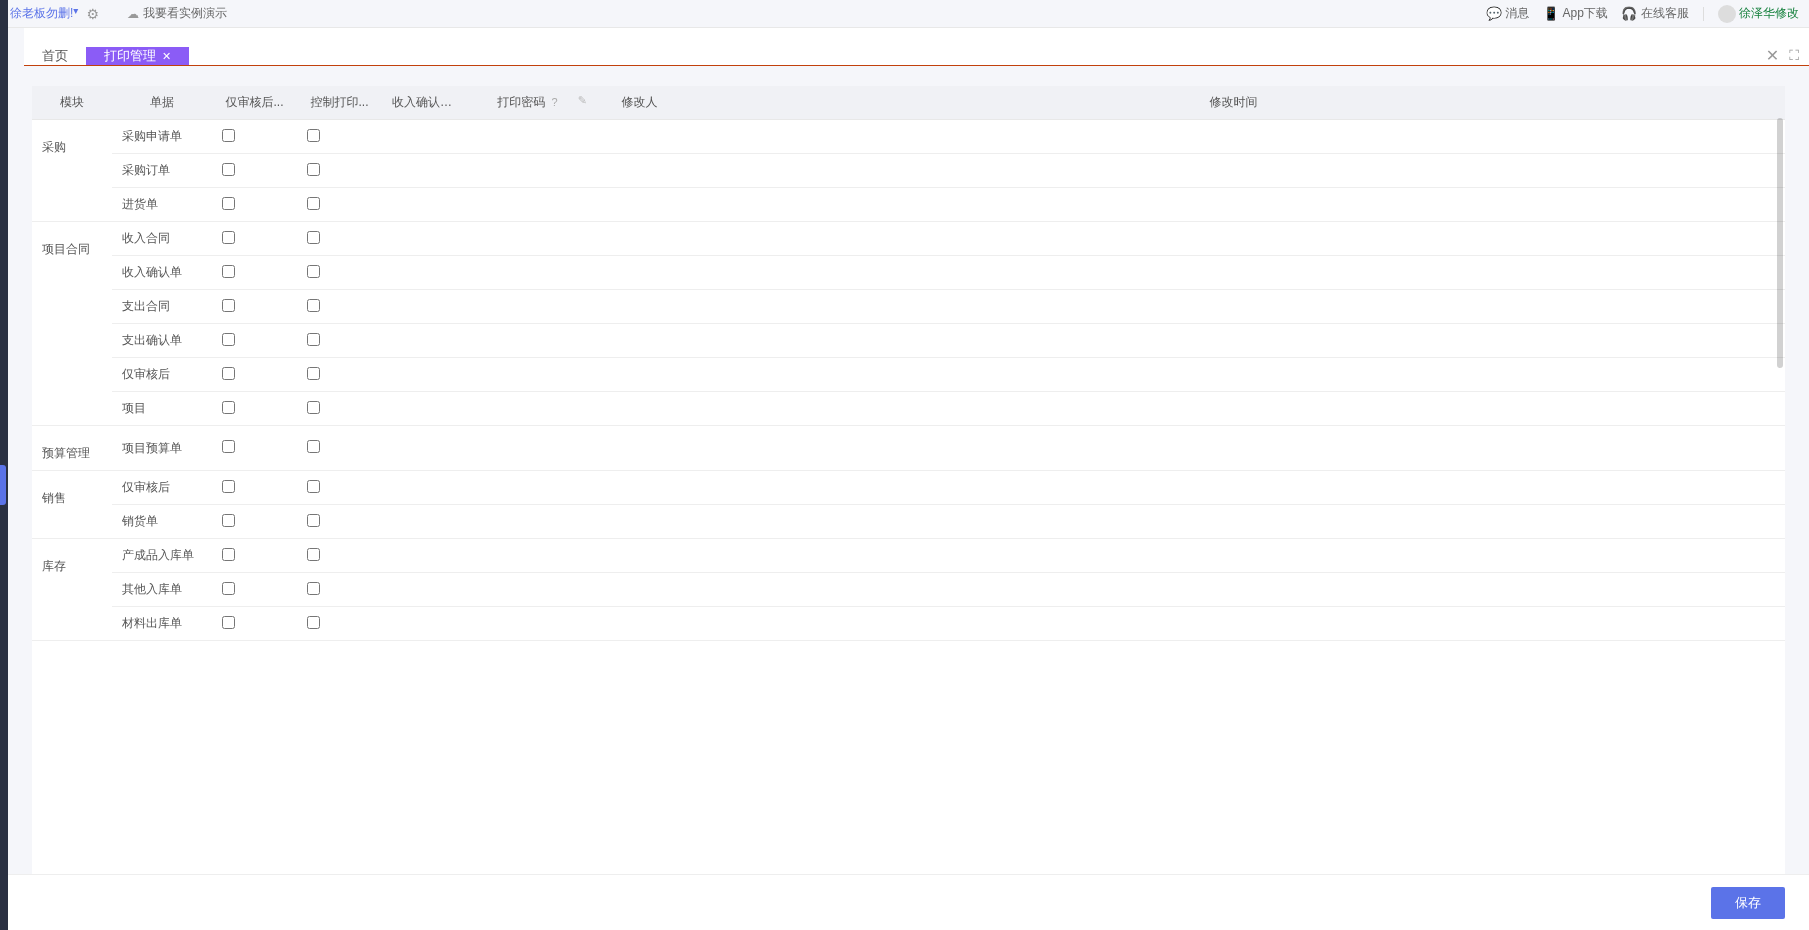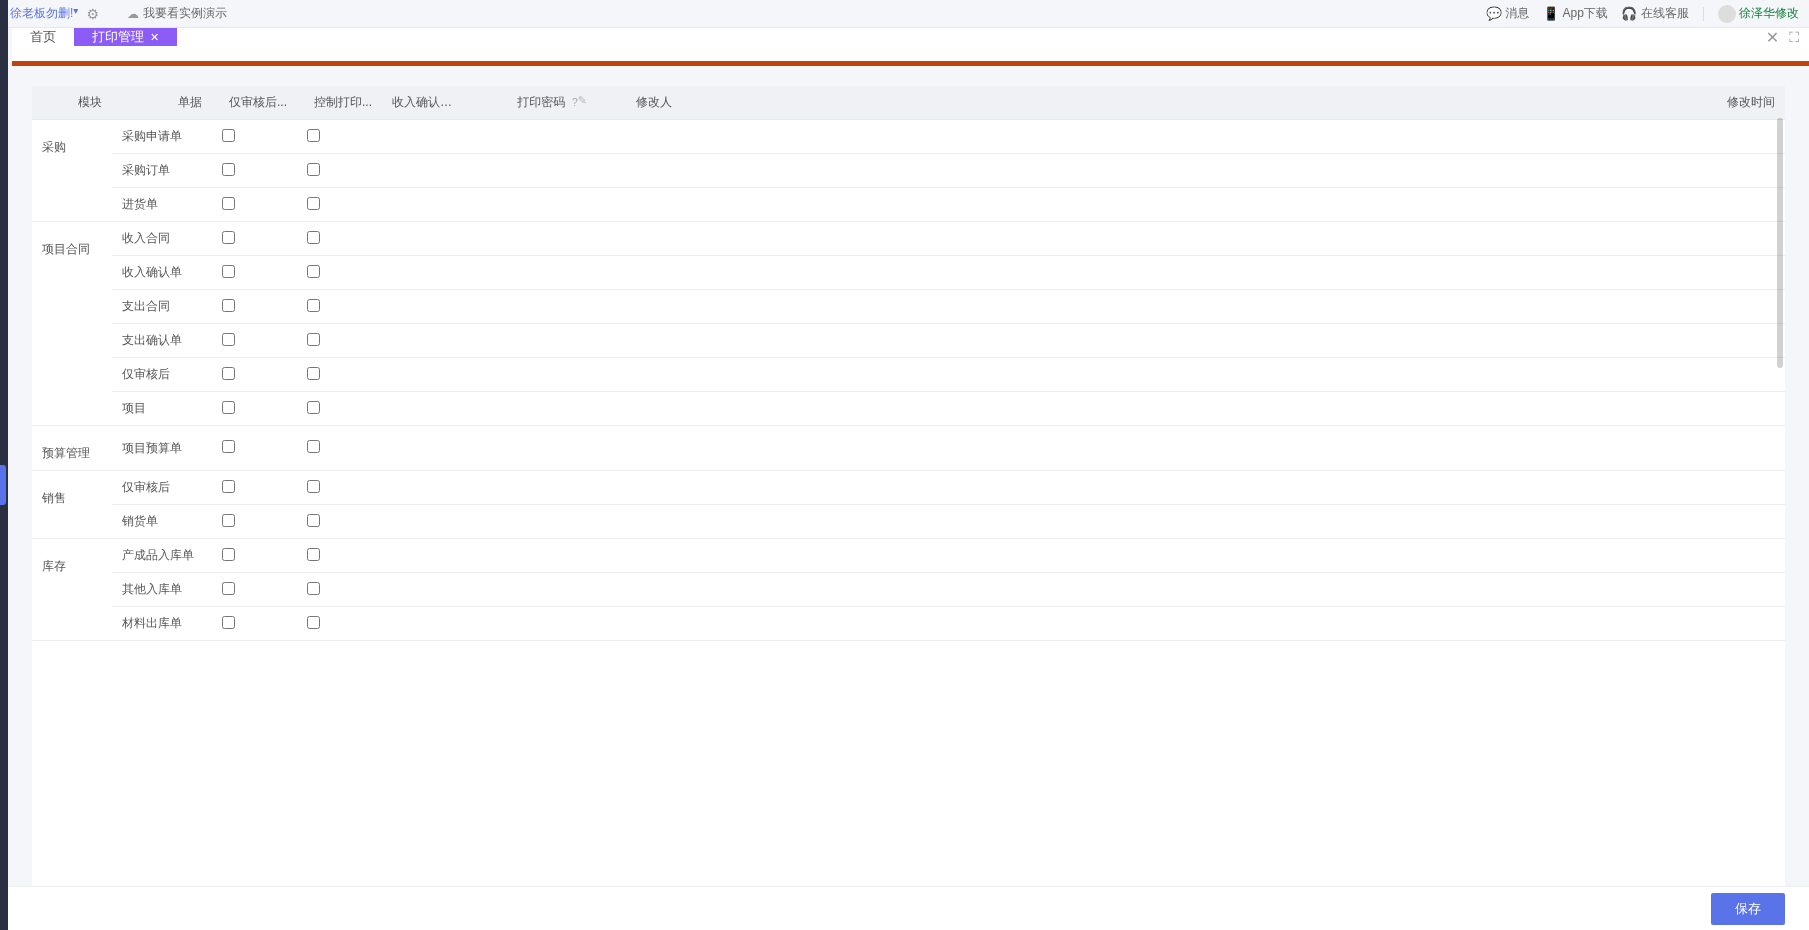--- a/index.html
+++ b/index.html
@@ -21,56 +21,56 @@
 .badge { position: absolute; top: -4px; right: -6px; background: #ff4d4f; color: #fff; font-size: 9px; padding: 0 3px; border-radius: 6px; line-height: 11px; }
 .divider-v { width: 1px; height: 14px; background: #ddd; }
 .avatar { width: 18px; height: 18px; border-radius: 50%; background: #ddd; display: inline-block; }
 .username { color: #15803d; font-size: 12px; }
 
 
 .left-rail { position: absolute; left: 0; top: 0; bottom: 0; width: 8px; background: #2a3042; z-index: 10; }
 .left-rail::after { content: ""; position: absolute; left: 0; top: 50%; width: 6px; height: 40px; background: #5b73e8; border-radius: 0 3px 3px 0; }
 
 
-.tabs-row { height: 38px; background: #fff; display: flex; align-items: flex-start; margin-left: 12px; border-bottom: 5px solid #c2410c; position: relative; }
+.tabs-row { height: 38px; background: #fff; display: flex; align-items: flex-end; margin-left: 24px; border-bottom: 1px solid #c2410c; position: relative; }
 .tab { padding: 0 18px; display: flex; align-items: center; font-size: 13px; color: #555; cursor: pointer; }
 .tab.active { background: #8b5cf6; color: #fff; }
 .tab-close { margin-left: 6px; font-size: 11px; }
 .tabs-right { margin-left: auto; display: flex; align-items: center; gap: 10px; padding-right: 10px; }
 .close-all { color: #999; font-size: 16px; cursor: pointer; }
 .fullscreen { color: #999; font-size: 14px; cursor: pointer; }
 
 
 .main { flex: 1; margin-left: 8px; background: #f5f6fa; padding: 20px 24px 0 24px; overflow: hidden; display: flex; flex-direction: column; }
 .table-wrap { background: #fff; flex: 1; overflow: hidden; display: flex; flex-direction: column; position: relative; }
 
 table { border-collapse: collapse; width: 100%; table-layout: fixed; }
 thead { background: #f0f1f5; }
-th { text-align: right; padding: 8px 10px; font-weight: normal; color: #555; font-size: 12px; border-bottom: 1px solid #e8e8e8; white-space: nowrap; overflow: hidden; text-overflow: ellipsis; }
+th { text-align: center; padding: 8px 10px; font-weight: normal; color: #555; font-size: 12px; border-bottom: 1px solid #e8e8e8; white-space: nowrap; overflow: hidden; text-overflow: ellipsis; }
 th .help { color: #aaa; margin-left: 3px; font-size: 11px; }
 th .edit-ico { float: right; color: #bbb; font-size: 11px; }
 tbody { }
 td { padding: 8px 10px; font-size: 12px; color: #555; border-bottom: 1px solid #eee; height: 34px; }
 td.module-cell { vertical-align: top; padding-top: 19px; }
 input[type=checkbox] { width: 13px; height: 13px; cursor: pointer; accent-color: #5b73e8; }
 
 .col-module { width: 80px; }
 .col-doc { width: 100px; }
 .col-chk1 { width: 85px; }
 .col-chk2 { width: 85px; }
 .col-max { width: 85px; }
 .col-pwd { width: 130px; }
 .col-mod { width: 85px; }
 .col-time { width: auto; }
 
 
 .scroll-thumb { position: absolute; right: 2px; top: 32px; width: 6px; height: 250px; background: rgba(0,0,0,0.18); border-radius: 3px; }
 
 
-.footer { height: 44px; background: #fff; margin-left: 8px; display: flex; align-items: center; justify-content: flex-end; padding: 0 24px; border-top: 1px solid #eee; }
+.footer { height: 56px; background: #fff; margin-left: 8px; display: flex; align-items: center; justify-content: flex-end; padding: 0 24px; border-top: 1px solid #eee; }
 .save-btn { background: #5b73e8; color: #fff; border: none; padding: 7px 24px; font-size: 13px; border-radius: 2px; cursor: pointer; }
 </style>
 </head>
 <body>
 
 <div class="app">
   <div class="left-rail"></div>
 
   <div class="topbar">
     <div class="topbar-left">

